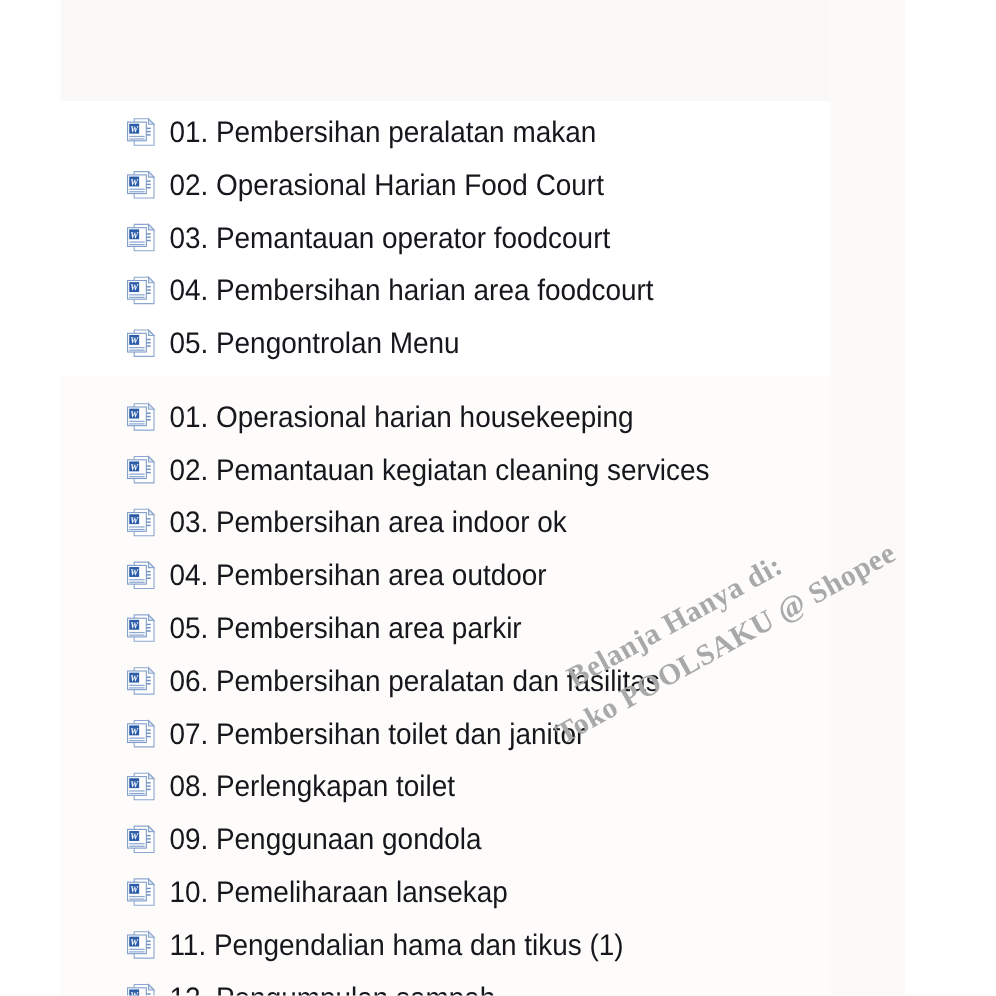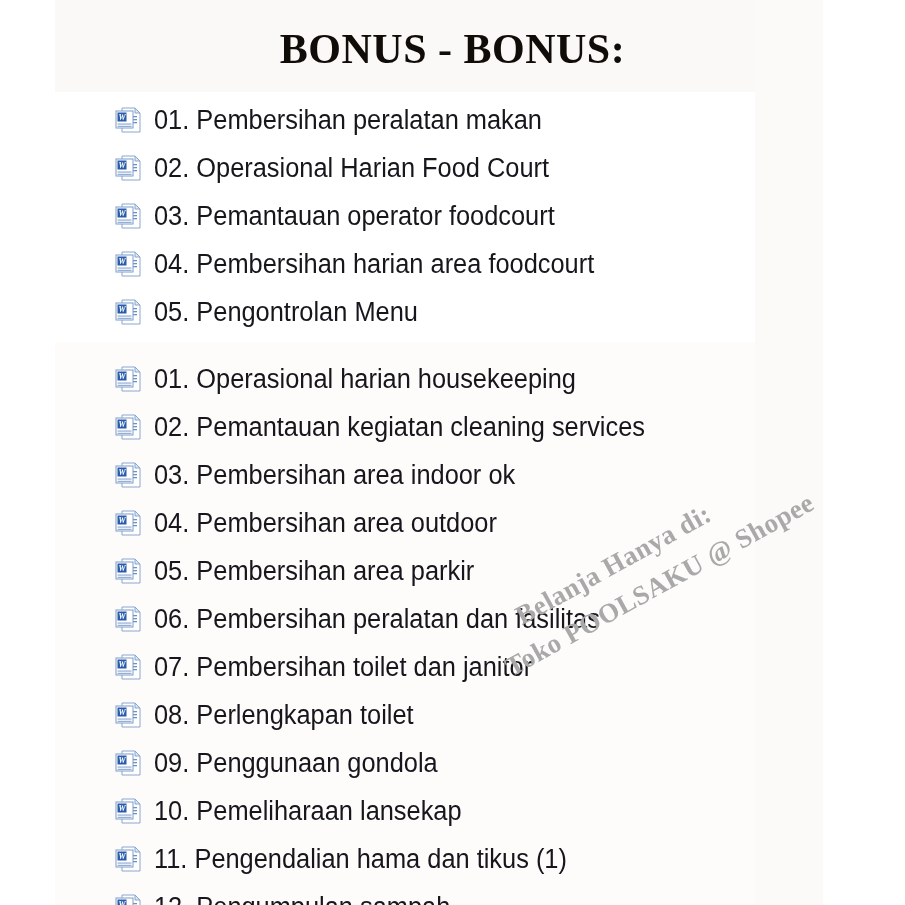--- a/index.html
+++ b/index.html
@@ -142,23 +142,20 @@
 </head>
 <body>
 
 <div class="page">
 
   <div class="panel-top"></div>
   <div class="panel-lower"></div>
   <div class="panel-body"></div>
   <div class="panel-upper-right"></div>
 
-  <div class="title-wrap">
-    <span class="title">BONUS - BONUS:</span>
-  </div>
 
   <div class="list">
 
     <div class="group">
 
       <div class="row">
         <span class="doc-icon">
           <svg viewBox="0 0 28 30" width="28" height="30" xmlns="http://www.w3.org/2000/svg">
             <path d="M8 3 H21 L26 8 V27 H8 Z" fill="#ffffff" stroke="#8ba6cf" stroke-width="1"></path>
             <path d="M21 3 L26 8 H21 Z" fill="#dbe5f3" stroke="#8ba6cf" stroke-width="1"></path>

